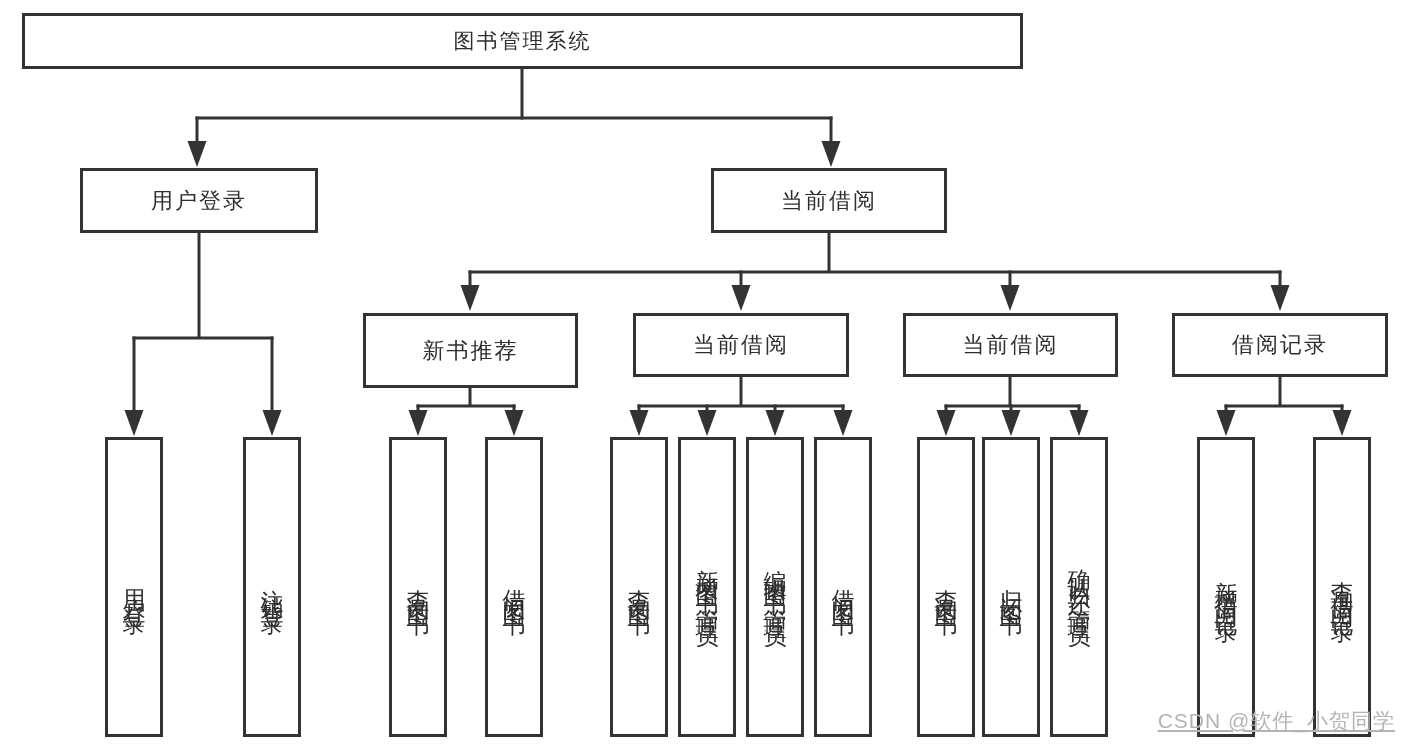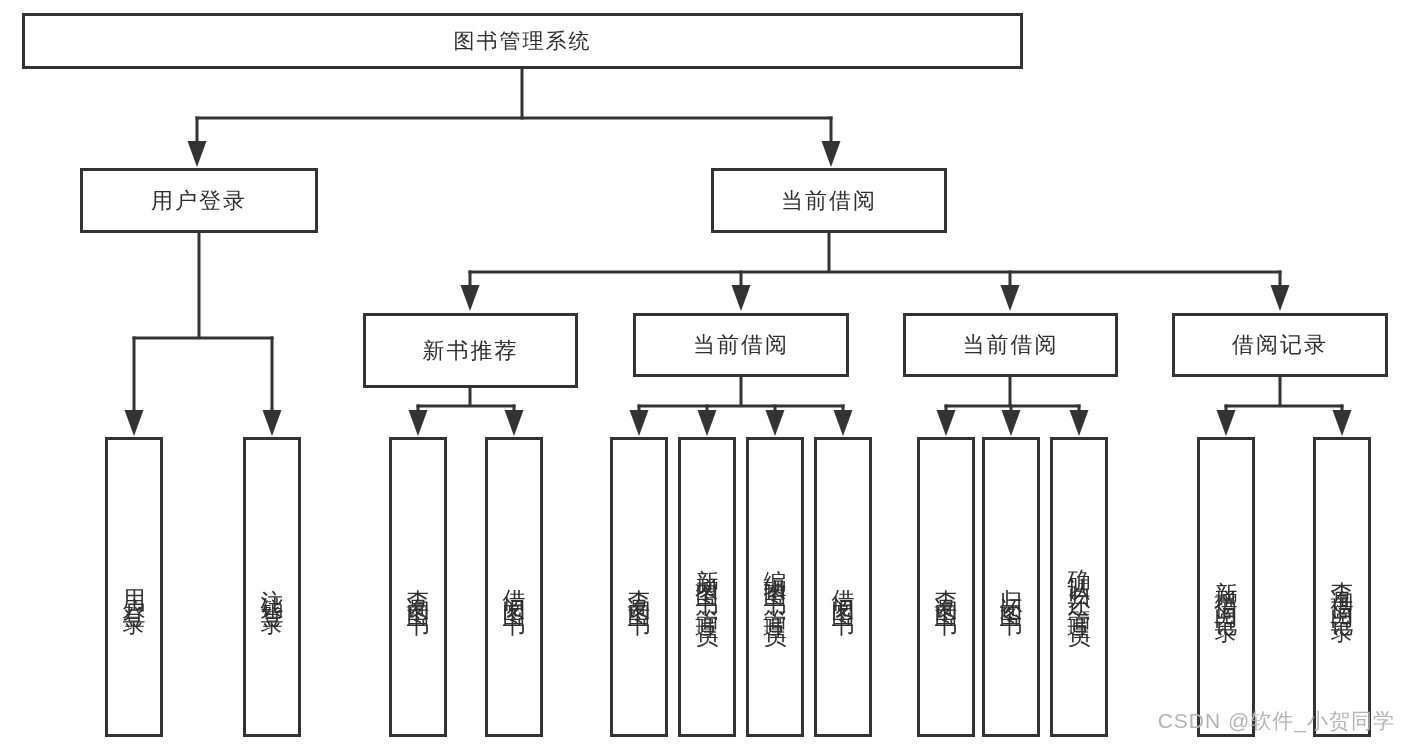--- a/index.html
+++ b/index.html
@@ -40,20 +40,21 @@
   }
   .watermark {
     position: absolute;
     right: 10px;
     bottom: 12px;
     font-size: 21px;
     color: #b3b3b3;
     letter-spacing: 1px;
     z-index: 3;
     white-space: nowrap;
+    text-decoration: underline;
   }
 </style>
 </head>
 <body>
 
 <div class="canvas">
 
   <svg class="connectors" viewBox="0 0 1405 747" xmlns="http://www.w3.org/2000/svg">
     <g stroke="#333333" stroke-width="3" fill="none">
 

